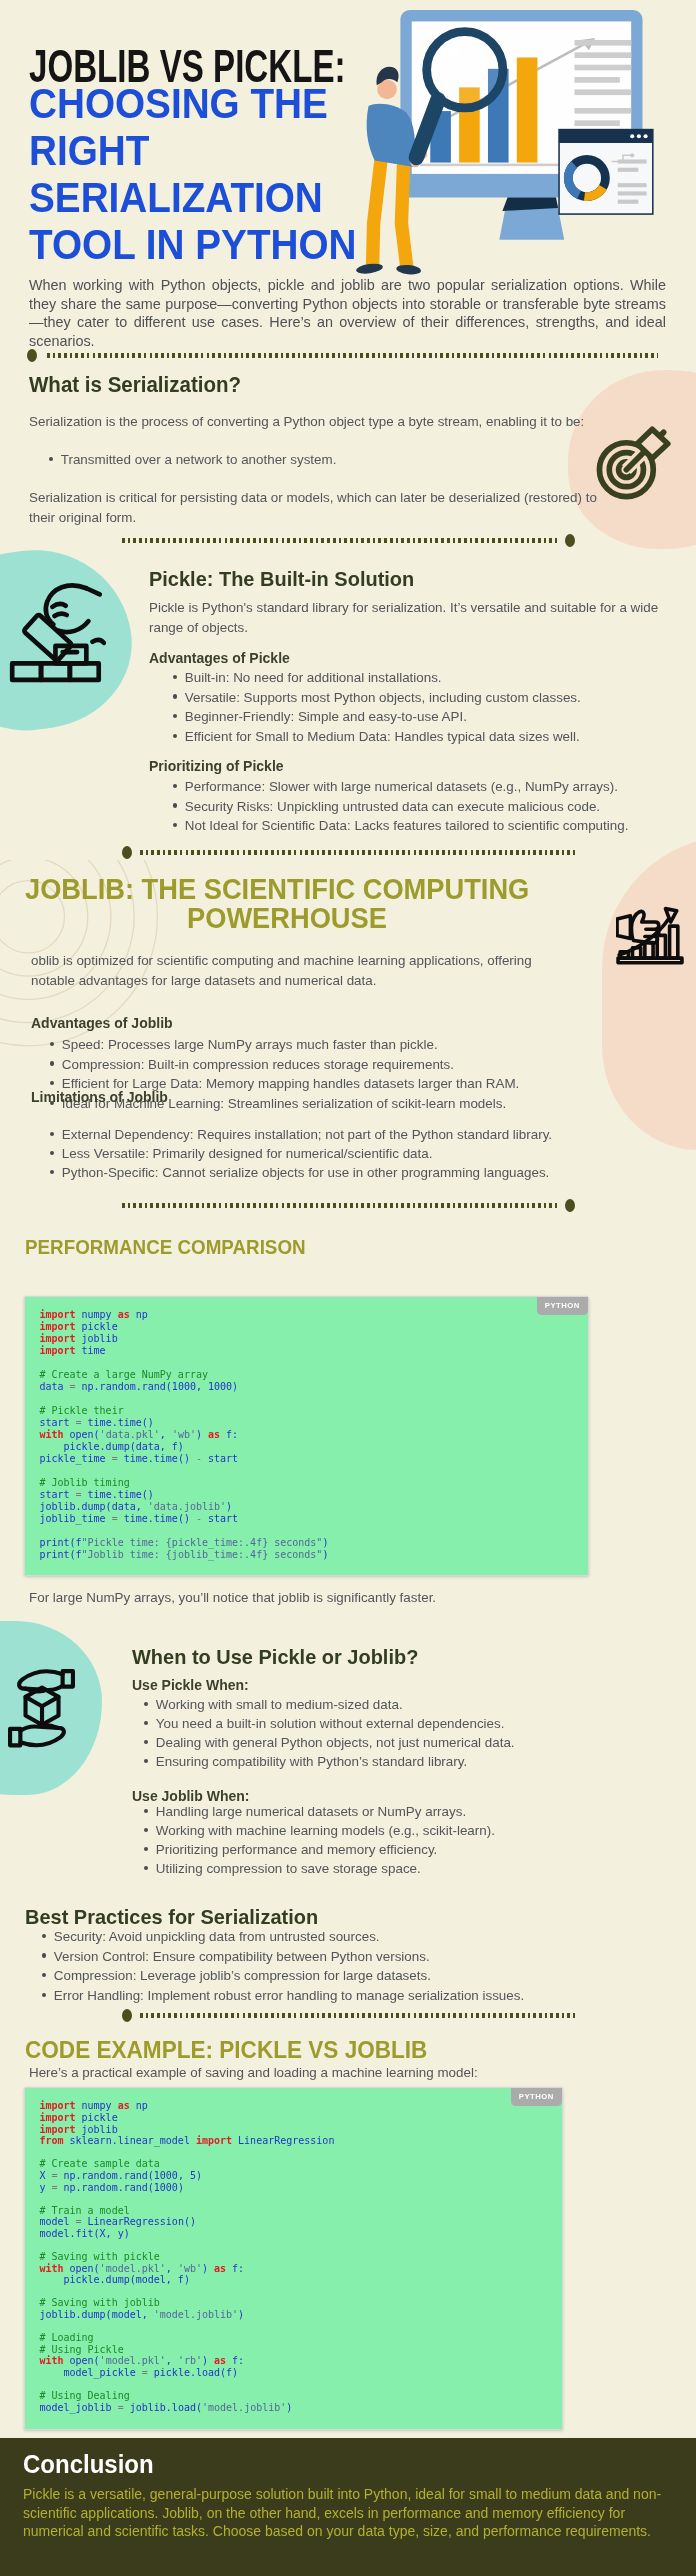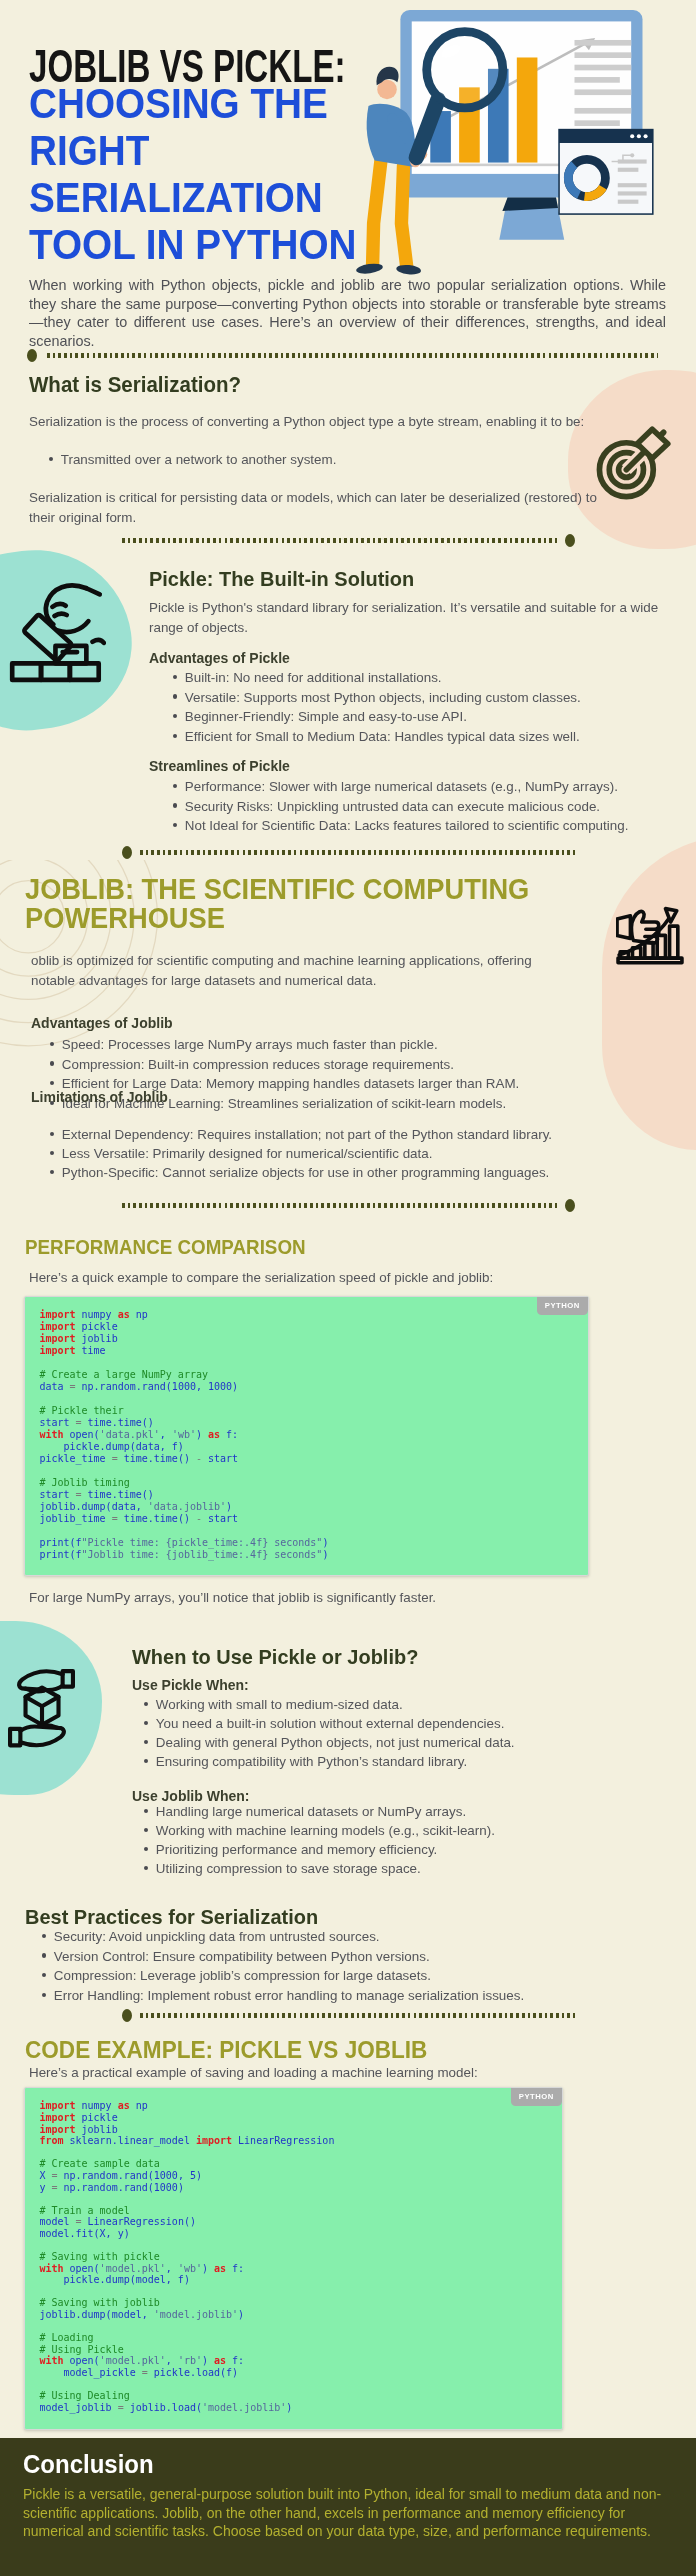--- a/index.html
+++ b/index.html
@@ -193,42 +193,42 @@
     </div>
       <div class="bullet-row">
       <span class="dot"></span>
       <span class="btext">Beginner-Friendly: Simple and easy-to-use API.</span>
     </div>
       <div class="bullet-row">
       <span class="dot"></span>
       <span class="btext">Efficient for Small to Medium Data: Handles typical data sizes well.</span>
     </div>
     </div>
-  <div class="abs sub-h" style="left:149px;top:758px;">Streamlines of Pickle</div>
+  <div class="abs sub-h" style="left:149px;top:758px;">Prioritizing of Pickle</div>
   <div class="abs" style="left:173px;top:777px;width:484px;line-height:19.6px;">
       <div class="bullet-row">
       <span class="dot"></span>
       <span class="btext">Performance: Slower with large numerical datasets (e.g., NumPy arrays).</span>
     </div>
       <div class="bullet-row">
       <span class="dot"></span>
       <span class="btext">Security Risks: Unpickling untrusted data can execute malicious code.</span>
     </div>
       <div class="bullet-row">
       <span class="dot"></span>
       <span class="btext">Not Ideal for Scientific Data: Lacks features tailored to scientific computing.</span>
     </div>
     </div>
 
   <div class="divider" style="left:122px;top:845px;width:453px;">
     <span class="ddot" style="left:0;"></span>
       <span class="dline" style="left:18px;width:435px;"></span>
   </div>
 
-  <div class="abs" style="left:25px;top:875px;font-size:29px;line-height:29px;color:#9c9b2b;font-weight:bold;">
+  <div class="abs" style="left:25px;top:875px;font-size:29px;line-height:29px;color:#9c9b2b;font-weight:bold;text-align:center;">
     <div><span class="hx" style="transform:scaleX(0.94);">JOBLIB: THE SCIENTIFIC COMPUTING</span></div>
     <div><span class="hx" style="transform:scaleX(0.94);">POWERHOUSE</span></div>
   </div>
   <div class="abs body-t" style="left:31px;top:951px;width:531px;line-height:20px;">oblib is optimized for scientific computing and machine learning applications, offering notable advantages for large datasets and numerical data.</div>
   <div class="abs sub-h" style="left:31px;top:1015px;">Advantages of Joblib</div>
   <div class="abs" style="left:50px;top:1035px;width:526px;line-height:19.6px;">
       <div class="bullet-row">
       <span class="dot"></span>
       <span class="btext">Speed: Processes large NumPy arrays much faster than pickle.</span>
     </div>
@@ -279,21 +279,20 @@
   </svg>
 
   <div class="divider" style="left:122px;top:1198px;width:453px;">
     <span class="dline" style="left:0;width:435px;"></span>
       <span class="ddot" style="right:0;"></span>
   </div>
 
   <div class="abs" style="left:25px;top:1236px;font-size:20px;">
     <span class="hx olive-h" style="transform:scaleX(0.94);">PERFORMANCE COMPARISON</span>
   </div>
-  <div class="abs body-t" style="left:29px;top:1268px;width:567px;">Here’s a quick example to compare the serialization speed of pickle and joblib:</div>
 
   <div class="codebox" style="left:24px;top:1296px;width:563px;height:278px;">
     <span class="codetag">PYTHON</span>
     <div class="code-lines" style="line-height:12px;">
         <div class="cl"><span class="tok-kw">import</span><span class="tok-df"> numpy </span><span class="tok-kw">as</span><span class="tok-df"> np</span></div>
         <div class="cl"><span class="tok-kw">import</span><span class="tok-df"> pickle</span></div>
         <div class="cl"><span class="tok-kw">import</span><span class="tok-df"> joblib</span></div>
         <div class="cl"><span class="tok-kw">import</span><span class="tok-df"> time</span></div>
         <div class="cl">&nbsp;</div>
         <div class="cl"><span class="tok-com"># Create a large NumPy array</span></div>

